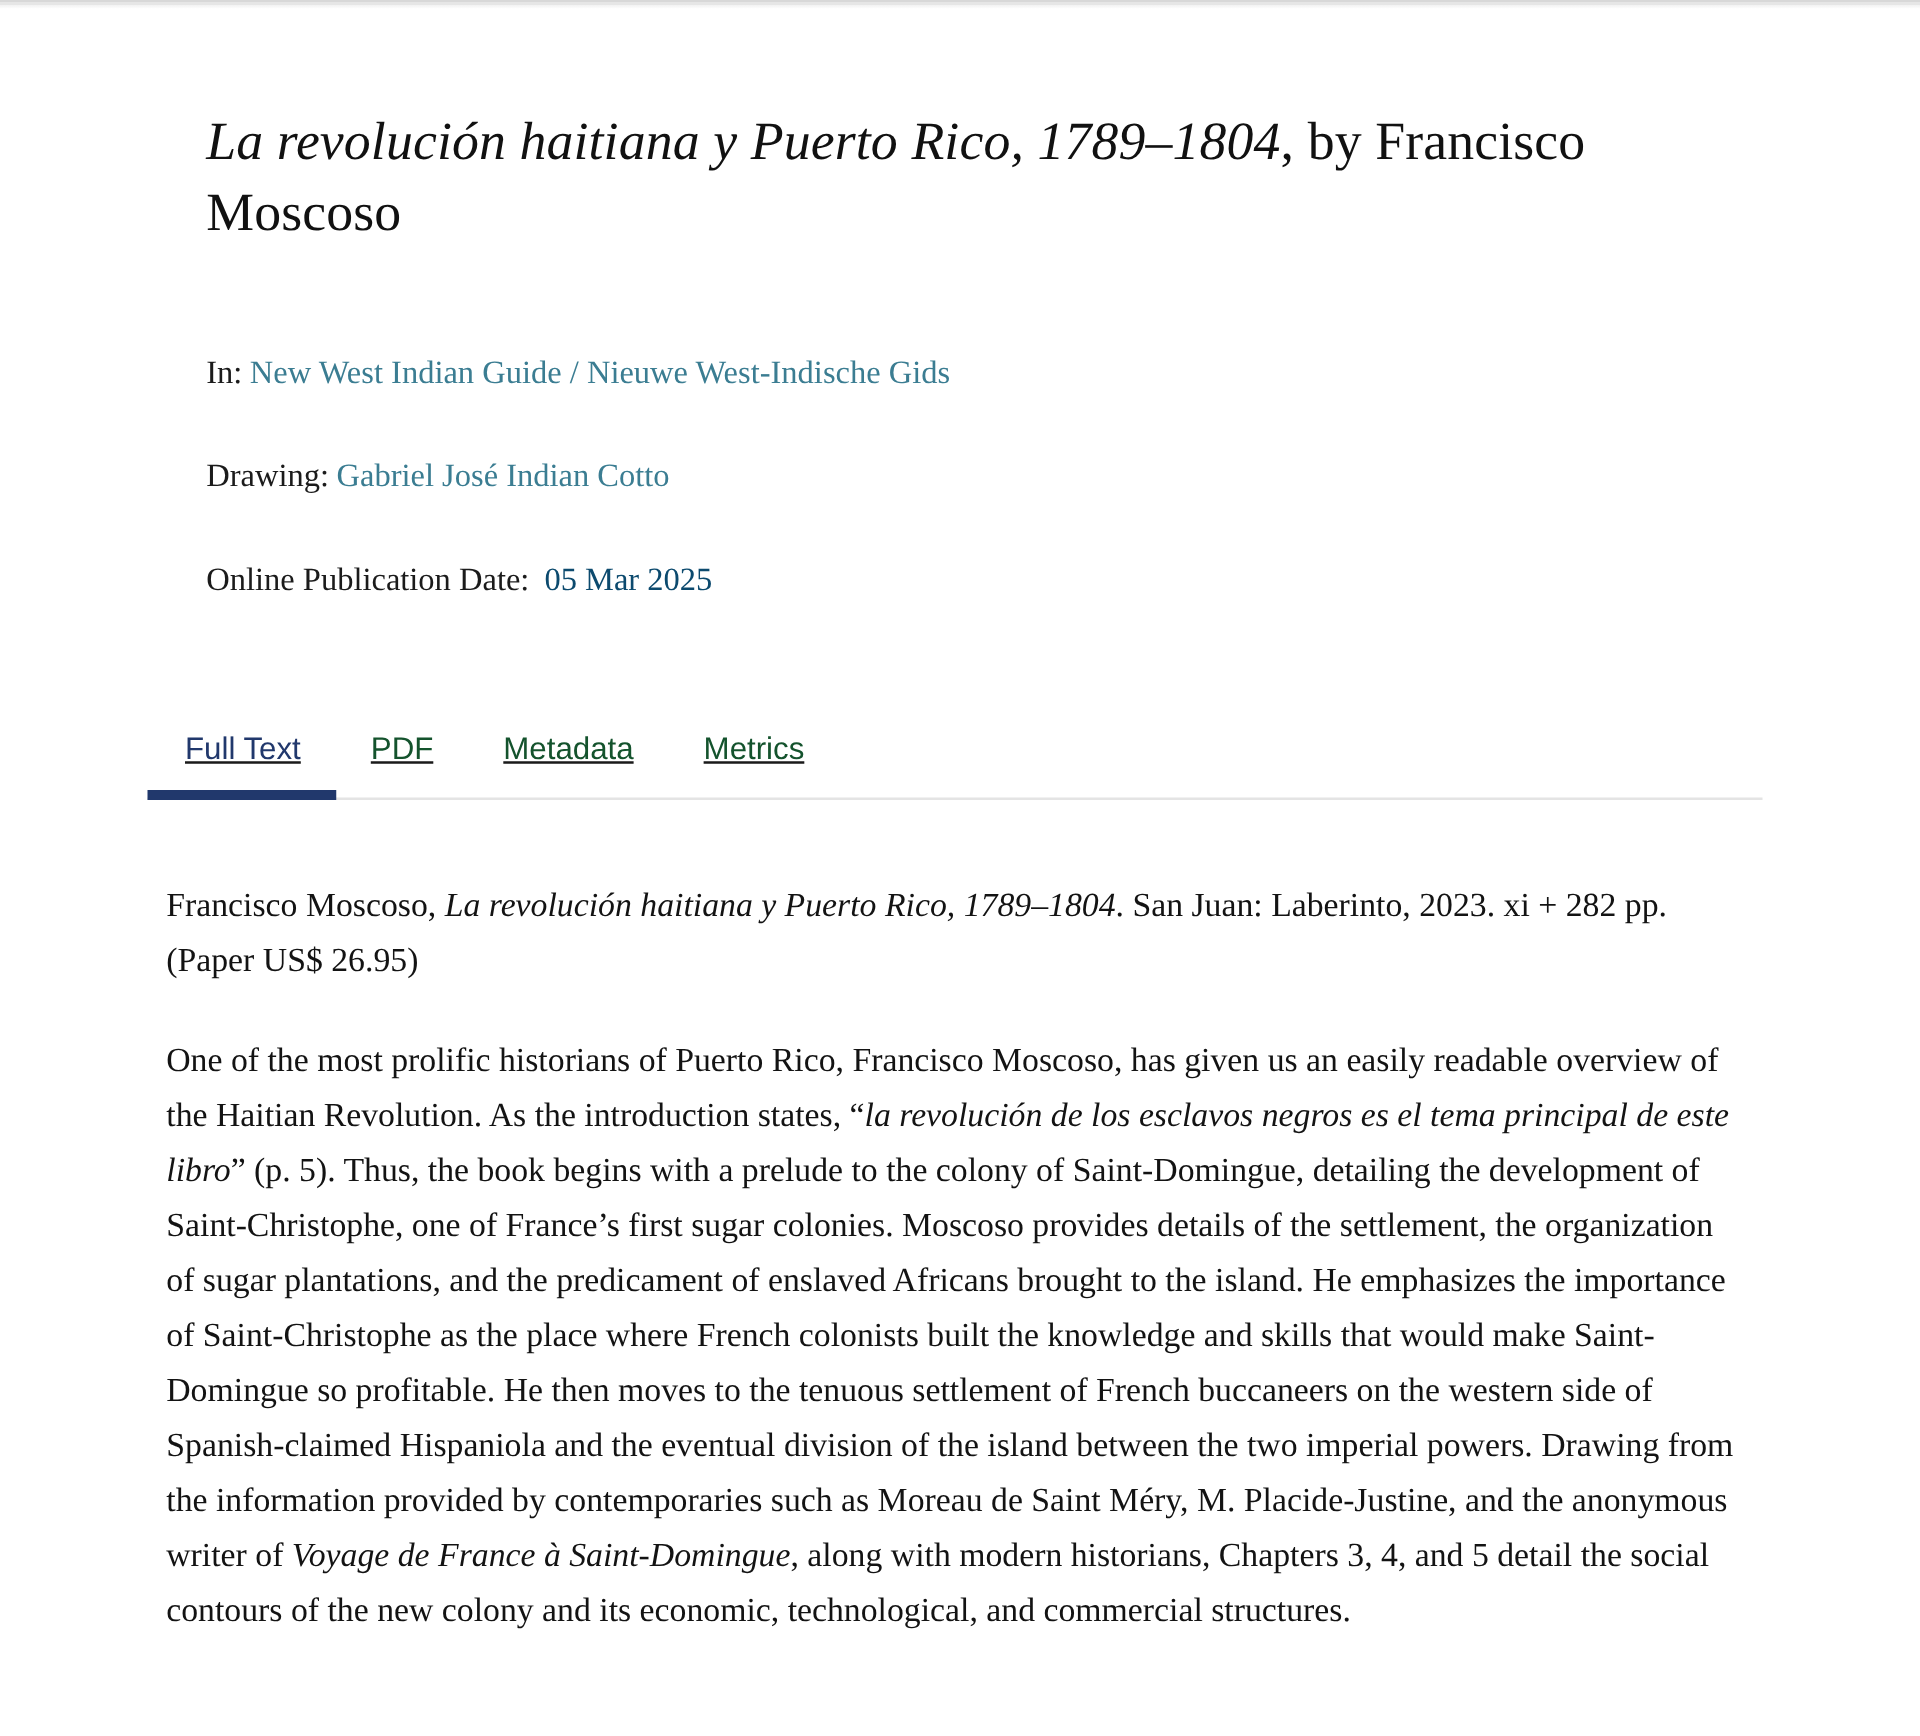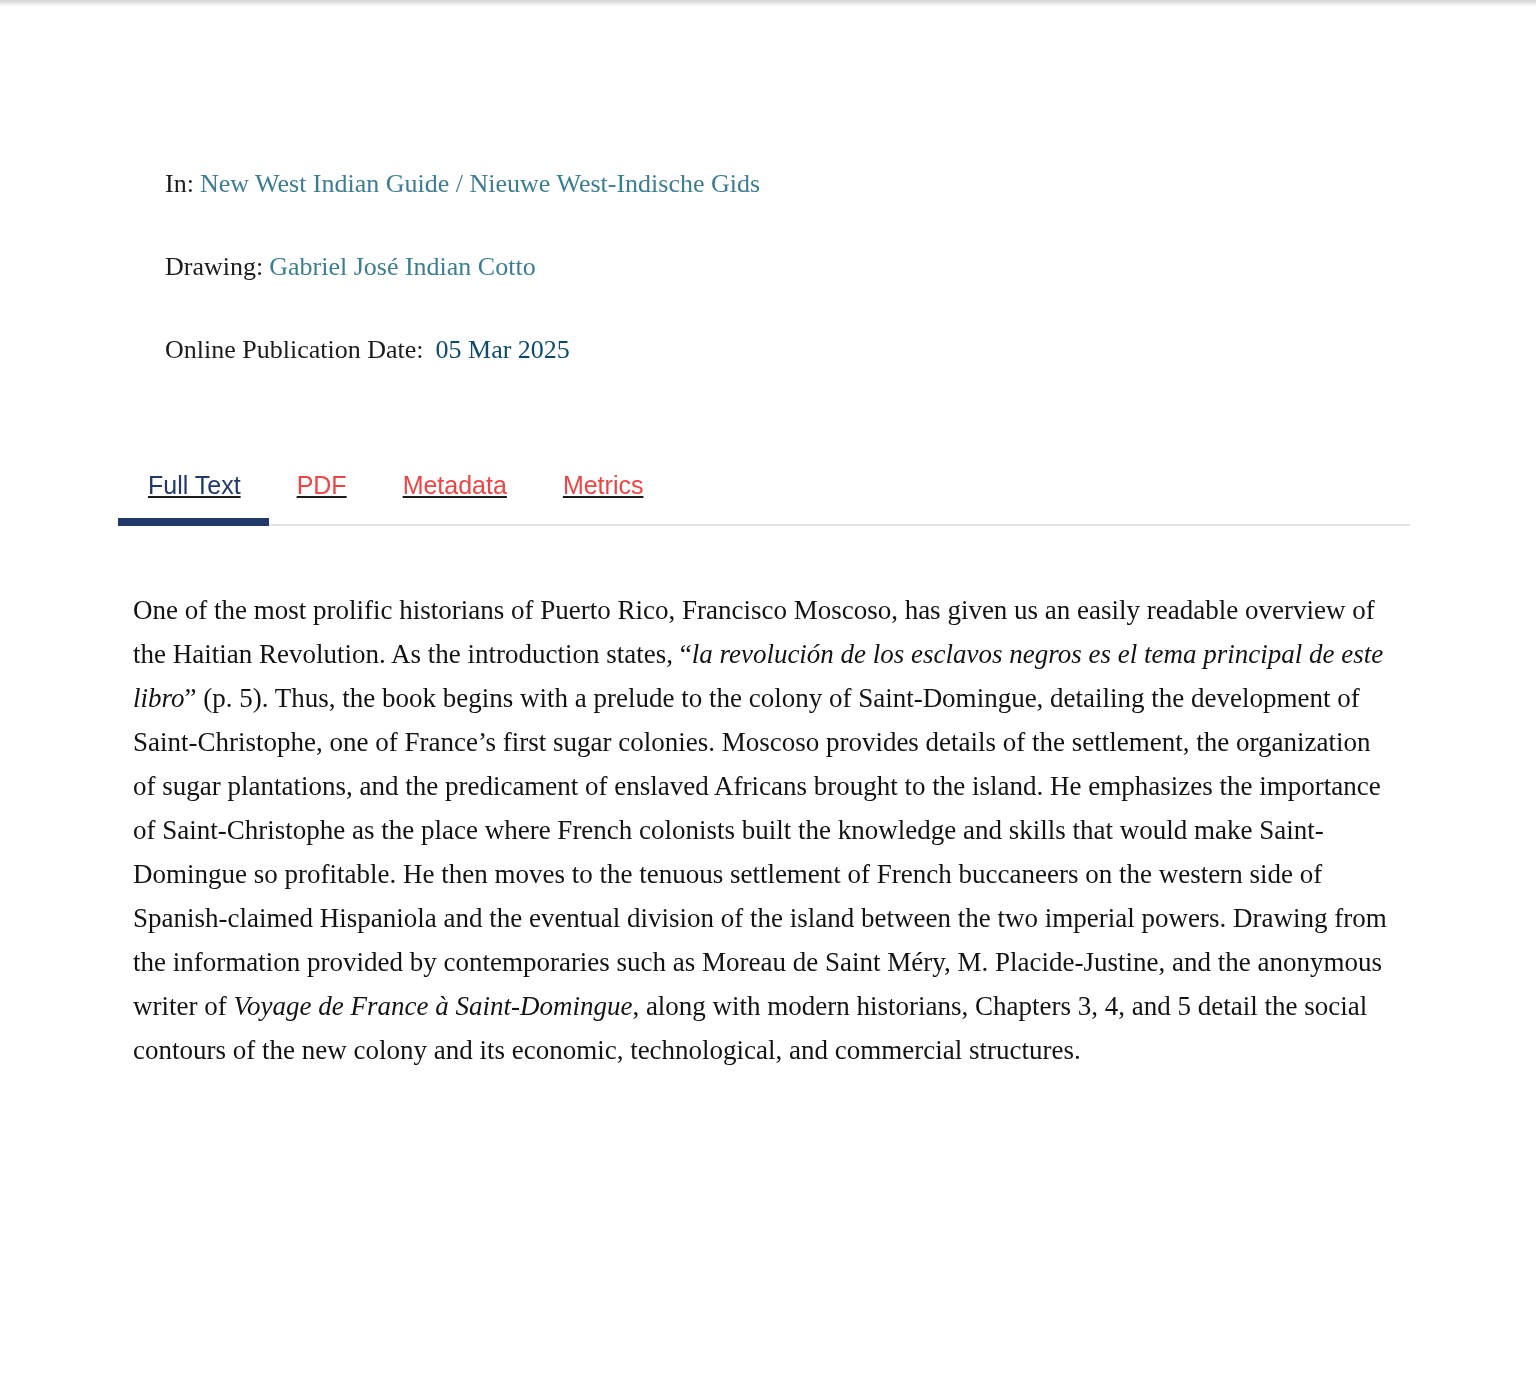--- a/index.html
+++ b/index.html
@@ -95,21 +95,21 @@
     display: flex;
     align-items: flex-end;
     font-family: "Liberation Sans", "DejaVu Sans", sans-serif;
     position: relative;
     border-bottom: 2px solid #e4e4e4;
   }
   .tab {
     font-size: 25px;
     line-height: 1;
     padding: 0 28px 26px 28px;
-    color: #ef4444;
+    color: #14532d;
     cursor: pointer;
     position: relative;
     white-space: nowrap;
     background: none;
     border: none;
     font-family: inherit;
   }
   .tab:first-child { padding-left: 30px; }
   .tab.is-active {
     color: #21386c;
@@ -141,20 +141,21 @@
 </style>
 </head>
 <body>
 
 <div class="top-shadow"></div>
 
 <div class="page">
 
   <header class="article-header">
 
+    <h1 class="article-title"><span class="t-italic">La revolución haitiana y Puerto Rico, 1789–1804</span><span class="t-roman">, by Francisco Moscoso</span></h1>
 
     <ul class="meta-list">
       <li class="meta-row"><span class="meta-label">In:</span><span class="gap"></span><a class="meta-link" href="#">New West Indian Guide / Nieuwe West-Indische Gids</a></li>
 
       <li class="meta-row"><span class="meta-label">Drawing:</span><span class="gap"></span><a class="meta-link" href="#">Gabriel José Indian Cotto</a></li>
 
       <li class="meta-row"><span class="meta-label">Online Publication Date:</span><span class="gap"></span><span class="gap"></span><span class="meta-value">05 Mar 2025</span></li>
     </ul>
 
   </header>
@@ -163,18 +164,19 @@
     <div class="tabs">
       <button class="tab is-active">Full Text</button>
       <button class="tab">PDF</button>
       <button class="tab">Metadata</button>
       <button class="tab">Metrics</button>
     </div>
   </nav>
 
   <section class="article-body">
 
+    <p><span>Francisco Moscoso, </span><span class="bi">La revolución haitiana y Puerto Rico, 1789–1804</span><span>. San Juan: Laberinto, 2023. xi + 282 pp. (Paper US$ 26.95)</span></p>
 
     <p><span>One of the most prolific historians of Puerto Rico, Francisco Moscoso, has given us an easily readable overview of the Haitian Revolution. As the introduction states, “</span><span class="bi">la revolución de los esclavos negros es el tema principal de este libro</span><span>” (p. 5). Thus, the book begins with a prelude to the colony of Saint-Domingue, detailing the development of Saint-Christophe, one of France’s first sugar colonies. Moscoso provides details of the settlement, the organization of sugar plantations, and the predicament of enslaved Africans brought to the island. He emphasizes the importance of Saint-Christophe as the place where French colonists built the knowledge and skills that would make Saint-Domingue so profitable. He then moves to the tenuous settlement of French buccaneers on the western side of Spanish-claimed Hispaniola and the eventual division of the island between the two imperial powers. Drawing from the information provided by contemporaries such as Moreau de Saint Méry, M. Placide-Justine, and the anonymous writer of </span><span class="bi">Voyage de France à Saint-Domingue</span><span>, along with modern historians, Chapters 3, 4, and 5 detail the social contours of the new colony and its economic, technological, and commercial structures.</span></p>
 
   </section>
 
 </div>
 
 </body></html>

